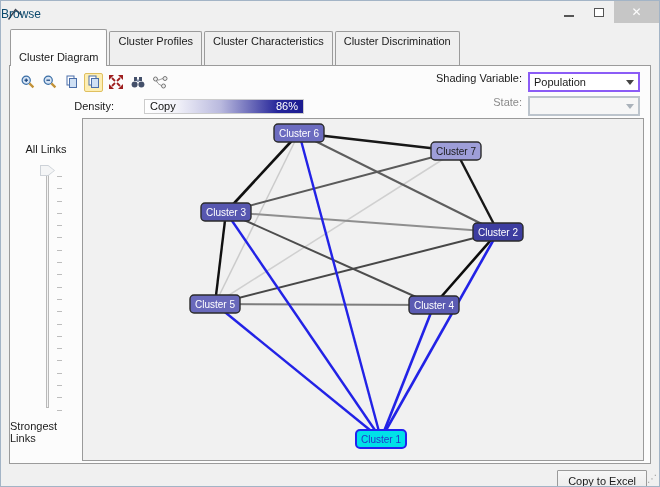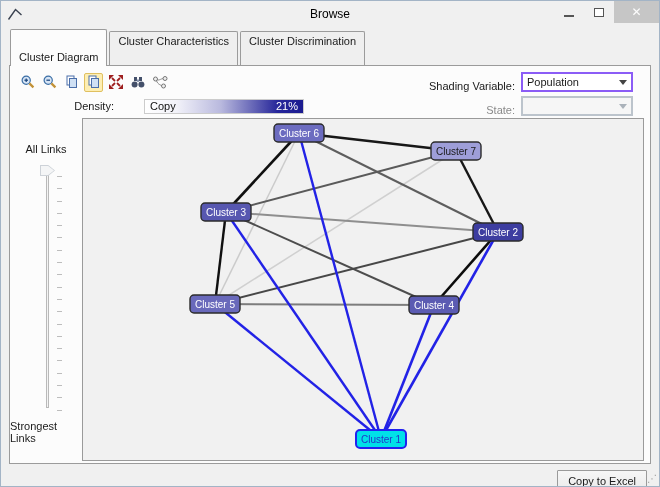--- a/index.html
+++ b/index.html
@@ -4,41 +4,41 @@
 <style>
   * { margin:0; padding:0; box-sizing:border-box; font-family:"Liberation Sans", sans-serif; }
   html,body { background:#e8e8e8; }
   .window {
     position:relative; width:660px; height:487px;
     background:#f0f0f0; border:1px solid #a3b4c6; overflow:hidden;
   }
   
   .titlebar { position:relative; height:26px; display:flex; align-items:center; }
   .title-icon { margin-left:6px; width:18px; height:16px; display:flex; align-items:center; }
-  .title-text { position:absolute; left:0; right:0; text-align:center; font-size:12px; color:#000000; }
+  .title-text { position:absolute; left:0; right:0; font-size:12px; color:#0c4a6e; }
   .win-controls { position:absolute; right:0; top:0; display:flex; height:22px; z-index:5; }
   .win-btn { width:30px; height:22px; display:flex; align-items:center; justify-content:center; color:#444; }
   .glyph-min { width:10px; height:2px; background:#555; margin-top:8px; }
   .glyph-max { width:10px; height:9px; border:1.5px solid #555; background:#fff; }
   .win-btn-close { width:45px; background:#c6c6c6; color:#fdfdfd; font-size:12px; }
   
   .tabs { display:flex; margin:2px 0 0 9px; position:relative; z-index:2; }
   .tab { font-size:11px; color:#1a1a1a; padding:3px 8px 2px 8px; border:1px solid #9b9b9b;
          border-bottom:none; background:#efefef; margin-right:2px; margin-top:2px;
          border-radius:2px 2px 0 0; white-space:nowrap; }
   .tab.active { background:#fcfcfc; margin-top:0; padding-top:21px; position:relative; }
   .tab.active::after { content:""; position:absolute; left:0; right:0; bottom:-1px; height:2px; background:#fcfcfc; }
   
   .tabpage { position:relative; margin:0 8px; height:399px; background:#fcfcfc;
              border:1px solid #9b9b9b; z-index:1; }
   .row1 { display:flex; align-items:center; height:28px; padding:4px 6px 0 8px; }
   .toolbar { display:flex; gap:3px; align-items:center; }
   .tool-btn { width:19px; height:19px; display:flex; align-items:center; justify-content:center; border-radius:2px; }
   .tool-btn.toggled { background:#fdeeb3; border:1px solid #e0c060; }
-  .right-group { margin-left:auto; display:flex; align-items:flex-end; margin-right:11px; }
+  .right-group { margin-left:auto; display:flex; align-items:flex-start; margin-right:4px; }
   .field-label { font-size:11px; color:#1a1a1a; width:100px; text-align:right; margin-right:6px; }
   .field-label.disabled { color:#8a8a8a; }
   .select { width:112px; height:20px; border:2px solid #8b5cf6; background:#fff;
             display:flex; align-items:center; font-size:11px; padding:0 4px; color:#1a1a1a; }
   .select .val { flex:1; overflow:hidden; white-space:nowrap; }
   .chev { width:0; height:0; border-left:4px solid transparent; border-right:4px solid transparent;
           border-top:5px solid #444; margin-left:4px; }
   .select.disabled { background:#f6f6f6; border-color:#bcc4cc; }
   .select.disabled .chev { border-top-color:#aab2ba; }
   .row2 { display:flex; align-items:center; height:24px; padding:0 6px 0 8px; }
@@ -88,20 +88,21 @@
         </span>
       <span class="win-btn">
           <span class="glyph-max"></span>
         </span>
       <span class="win-btn win-btn-close">✕</span>
     </div>
   </div>
 
   <div class="tabs">
     <span class="tab active">Cluster Diagram</span>
+    <span class="tab">Cluster Profiles</span>
     <span class="tab">Cluster Characteristics</span>
     <span class="tab">Cluster Discrimination</span>
   </div>
 
   <div class="tabpage">
 
     <div class="row1">
       <div class="toolbar">
         <span class="tool-btn">
           <svg width="16" height="16" viewBox="0 0 16 16">
@@ -172,21 +173,21 @@
           <span class="val">Population</span>
           <span class="chev"></span>
         </div>
       </div>
     </div>
 
     <div class="row2">
       <span class="density-label">Density:</span>
       <div class="density-bar">
         <span class="density-none">Copy</span>
-        <span class="density-pct">21%</span>
+        <span class="density-pct">86%</span>
       </div>
       <div class="right-group">
         <span class="field-label disabled">State:</span>
         <div class="select disabled">
           <span class="val"></span>
           <span class="chev"></span>
         </div>
       </div>
     </div>
 

